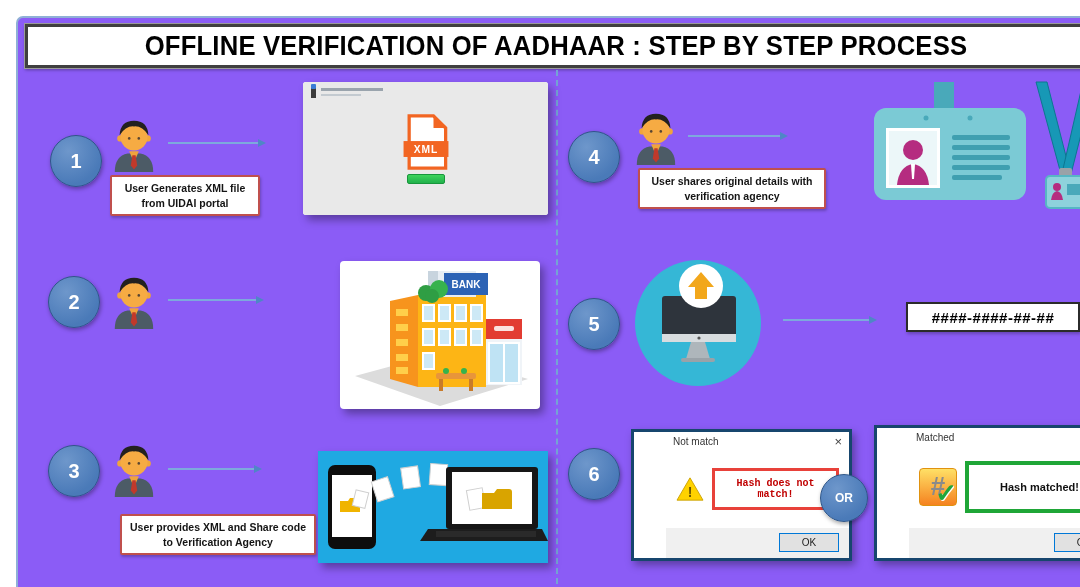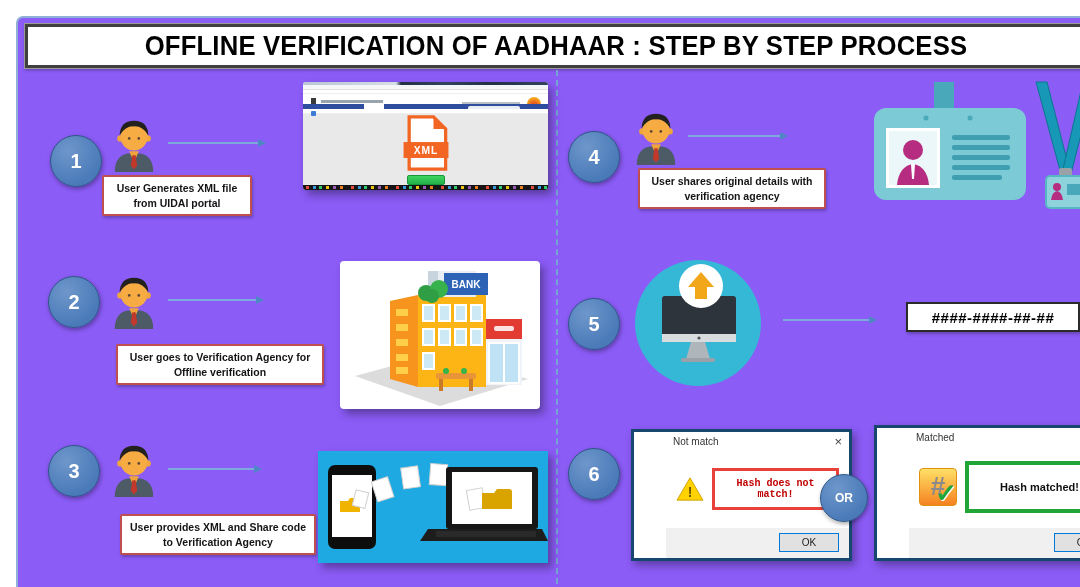--- a/index.html
+++ b/index.html
@@ -43,22 +43,22 @@
   
   .label-box{
     position:absolute;background:#fff;border:2px solid var(--label_red,#c0504d);
     border-radius:2px;padding:4px 6px;text-align:center;
     font-size:10.5px;font-weight:bold;color:#141414;line-height:1.4;
     box-shadow:1px 2px 3px rgba(0,0,0,.25);
   }
   .person{position:absolute;}
   .illus{position:absolute;box-shadow:4px 5px 8px rgba(0,0,0,.35);}
   
-  .browser{left:285px;top:64px;width:245px;height:108px;background:#fff;border-radius:3px;
-    overflow:hidden;display:flex;flex-direction:column;}
+  .browser{left:285px;top:64px;width:245px;height:133px;background:#fff;border-radius:3px;
+    overflow:hidden;display:flex;flex-direction:row;}
   .b-tabs{height:7px;background:linear-gradient(90deg,#b9c6d4 0%,#d6dee6 38%,#223044 40%,#31445e 58%,#223044 76%,#31445e 100%);}
   .b-addr{height:7px;background:#f4f6f8;border-bottom:1px solid #e2e2e2;}
   .b-menu{height:6px;background:#fff;border-bottom:1px solid #eee;}
   .b-header{height:20px;background:#fff;position:relative;}
   .b-emblem{position:absolute;left:8px;top:4px;width:5px;height:12px;background:#3b3b3b;}
   .b-hline1{position:absolute;left:18px;top:6px;width:62px;height:3px;background:#9aa4ad;}
   .b-hline2{position:absolute;left:18px;top:12px;width:40px;height:2px;background:#c3cad0;}
   .b-hlines-r{position:absolute;right:28px;top:8px;width:58px;height:2px;background:#b9bfc5;}
   .b-logo{position:absolute;right:7px;top:3px;width:14px;height:14px;border-radius:50%;
     background:radial-gradient(circle at 50% 65%, #e85d1f 30%, #f6a71d 70%);}
@@ -125,21 +125,21 @@
       <polygon points="28,49 32,49 34,62 30,67 26,62" fill="#c0392b"></polygon>
       <circle cx="13" cy="28" r="4" fill="#f0a43c"></circle>
         <circle cx="47" cy="28" r="4" fill="#f0a43c"></circle>
       <circle cx="30" cy="26" r="17" fill="#f6ab43"></circle>
       <path d="M12,24 Q13,6 30,6 Q47,6 48,24 Q40,12 30,13 Q20,12 12,24 Z" fill="#23211f"></path>
       <circle cx="24" cy="28" r="1.6" fill="#5a4632"></circle>
         <circle cx="36" cy="28" r="1.6" fill="#5a4632"></circle>
     </svg>
   </div>
   <div class="arrow" style="left:150px;top:124px;width:90px"></div>
-  <div class="label-box" style="left:84px;top:157px;width:134px">User Generates XML file from UIDAI portal</div>
+  <div class="label-box" style="left:92px;top:157px;width:134px">User Generates XML file from UIDAI portal</div>
 
   <div class="illus browser">
     <div class="b-tabs"></div>
     <div class="b-addr"></div>
     <div class="b-menu"></div>
     <div class="b-header">
       <div class="b-emblem"></div>
       <div class="b-hline1"></div>
       <div class="b-hline2"></div>
       <div class="b-hlines-r"></div>
@@ -171,21 +171,20 @@
       <polygon points="28,49 32,49 34,62 30,67 26,62" fill="#c0392b"></polygon>
       <circle cx="13" cy="28" r="4" fill="#f0a43c"></circle>
         <circle cx="47" cy="28" r="4" fill="#f0a43c"></circle>
       <circle cx="30" cy="26" r="17" fill="#f6ab43"></circle>
       <path d="M12,24 Q13,6 30,6 Q47,6 48,24 Q40,12 30,13 Q20,12 12,24 Z" fill="#23211f"></path>
       <circle cx="24" cy="28" r="1.6" fill="#5a4632"></circle>
         <circle cx="36" cy="28" r="1.6" fill="#5a4632"></circle>
     </svg>
   </div>
   <div class="arrow" style="left:150px;top:281px;width:88px"></div>
-  <div class="label-box" style="left:98px;top:326px;width:192px">User goes to Verification Agency for Offline verification</div>
 
   <div class="illus building">
     <svg viewBox="0 0 200 148" width="200" height="148">
       <polygon points="15,115 100,92 188,118 100,145" fill="#dcdcdc"></polygon>
       <polygon points="50,40 78,34 78,126 50,118" fill="#f7941d"></polygon>
       <rect x="56" y="48" width="12" height="7" fill="#ffcf4a"></rect>
       <rect x="56" y="63" width="12" height="7" fill="#ffcf4a"></rect>
       <rect x="56" y="78" width="12" height="7" fill="#ffcf4a"></rect>
       <rect x="56" y="93" width="12" height="7" fill="#ffcf4a"></rect>
       <rect x="56" y="106" width="12" height="7" fill="#ffcf4a"></rect>

